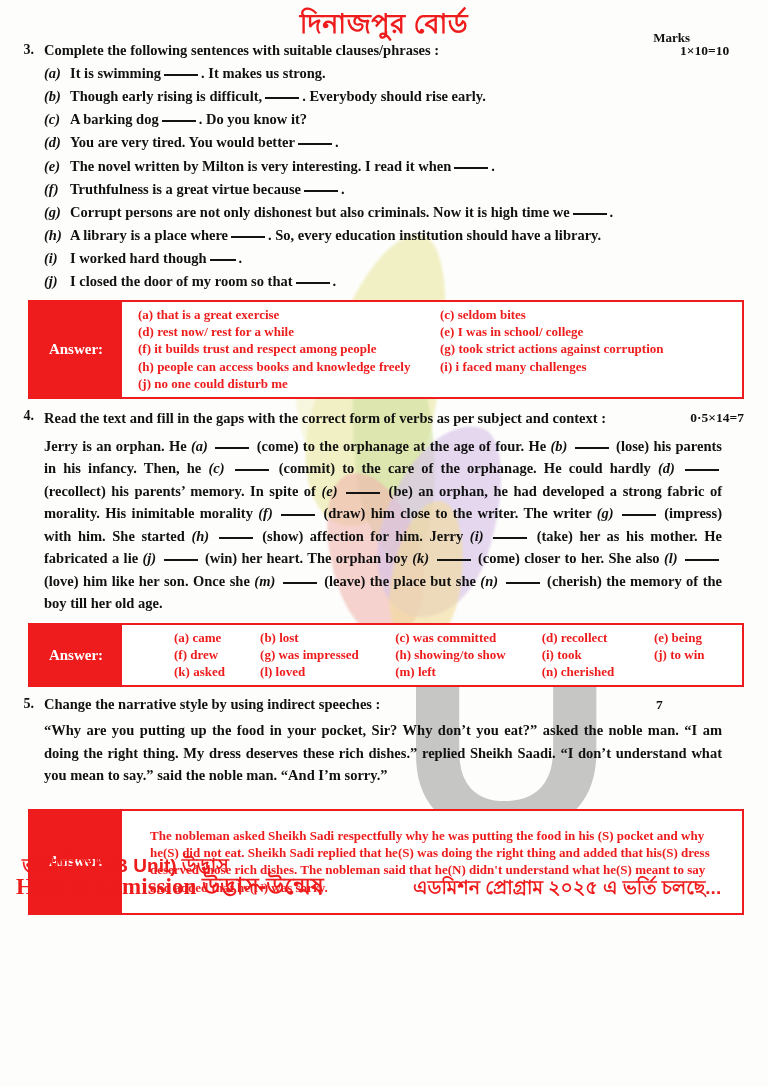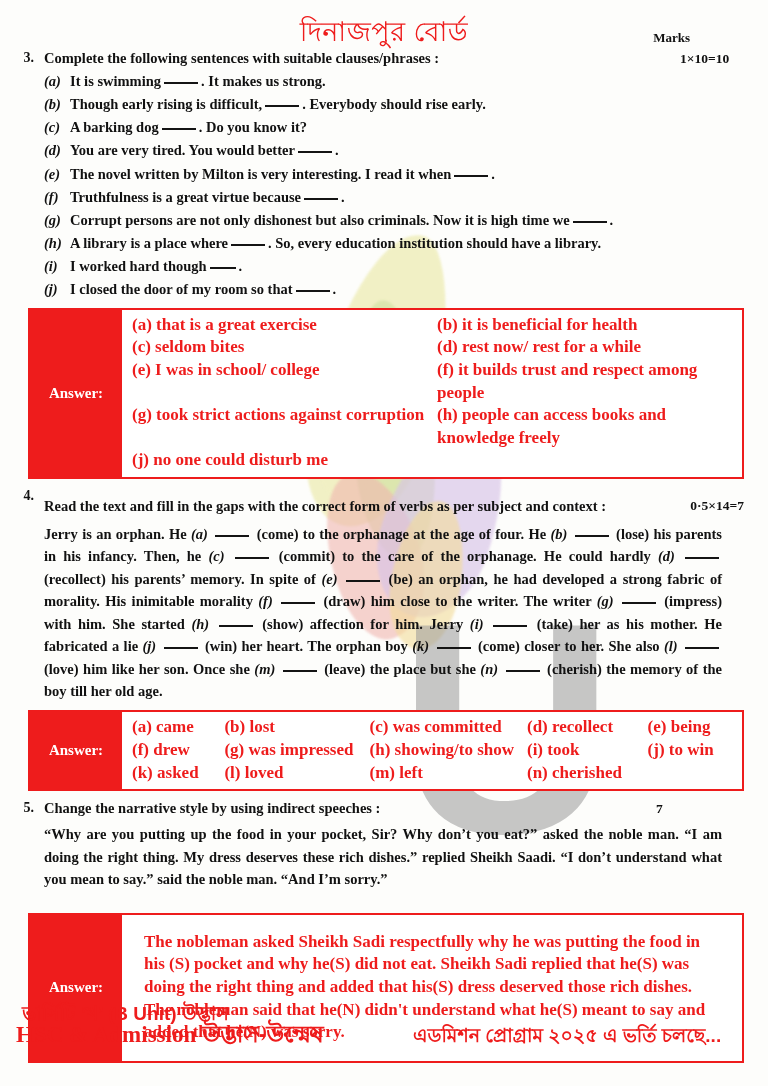--- a/index.html
+++ b/index.html
@@ -32,22 +32,22 @@
       border-radius:55% 45% 50% 50%/60% 55% 45% 40%;transform:rotate(8deg);}
   .r6{left:300px;top:330px;width:60px;height:180px;background:#f2f0c4;opacity:.5;
       border-radius:50%;transform:rotate(-14deg);}
 
   
   #page{position:relative;z-index:2;}
 
   .board-title{
     text-align:center;color:#ee1c1c;
     font-family:"Liberation Sans","DejaVu Sans",sans-serif;
-    font-weight:400;font-size:27px;letter-spacing:.5px;
-    padding-top:16px;line-height:1.2;
+    font-weight:700;font-size:27px;letter-spacing:.5px;
+    padding-top:8px;line-height:1.2;
   }
   .marks-head{
     position:absolute;right:78px;top:30px;
     font-family:"Liberation Serif",serif;font-weight:700;font-size:13px;
   }
   .qrow{display:flex;align-items:flex-start;}
   .qnum{width:34px;text-align:right;flex:none;font-weight:700;font-size:14px;padding-right:10px;}
   .qbody{flex:1;}
   .qstem{
     display:flex;justify-content:space-between;align-items:center;
@@ -67,25 +67,25 @@
     border:2px solid #ee1c1c;display:flex;align-items:stretch;
     margin:6px 24px 0 28px;background:#fff;
   }
   .anslabel{
     background:#ee1c1c;color:#fff;font-weight:700;font-size:15px;
     display:flex;align-items:center;justify-content:center;
     padding:0 9px;flex:none;min-width:74px;
     font-family:"Liberation Serif",serif;
   }
   .anscontent{
-    flex:1;padding:4px 6px 5px 10px;color:#ee1c1c;font-weight:700;
-    font-size:17px;line-height:1.33;
+    flex:1;padding:4px 6px 5px 16px;color:#ee1c1c;font-weight:700;
+    font-size:13px;line-height:1.33;
   }
   .anscontent.two{display:grid;grid-template-columns:1fr 1fr;column-gap:6px;}
-  .anscontent.five{display:grid;grid-template-columns:0.72fr 1.15fr 1.25fr 0.95fr 0.72fr;column-gap:4px;}
+  .anscontent.five{display:grid;grid-template-columns:0.72fr 1.15fr 1.25fr 0.95fr 0.72fr;column-gap:4px;margin-left:36px;}
   .anscontent.para p{margin:12px;}
 
   .passage{font-size:14.5px;line-height:1.55;font-weight:700;text-align:justify;}
   .ital{font-style:italic;}
 
   .sec3 .sub{margin-top:1px;}
 
   .footer{
     position:absolute;left:0;right:0;bottom:4px;
     color:#ee1c1c;font-weight:700;
@@ -165,36 +165,36 @@
             <span class="subtext"><span>I closed the door of my room so that</span><span class="blank"></span><span>.</span></span>
           </div>
       </div>
     </div>
   </div>
 
   <div class="ansbox" style="margin-top:8px;">
     <div class="anslabel">Answer:</div>
     <div class="anscontent two">
       <div>(a) that is a great exercise</div>
-      <div>(b) it is beneficial for health</div>
       <div>(c) seldom bites</div>
       <div>(d) rest now/ rest for a while</div>
       <div>(e) I was in school/ college</div>
       <div>(f) it builds trust and respect among people</div>
       <div>(g) took strict actions against corruption</div>
       <div>(h) people can access books and knowledge freely</div>
+      <div>(i) i faced many challenges</div>
       <div>(j) no one could disturb me</div>
     </div>
   </div>
 
   <div class="qrow" style="margin-top:9px;">
     <div class="qnum">4.</div>
     <div class="qbody">
       <div style="position:relative;">
-        <div style="font-weight:700;font-size:14.5px;line-height:1.5;padding-right:1px;margin-top:8px;">
+        <div style="font-weight:700;font-size:14.5px;line-height:1.5;padding-right:1px;">
           <span style="display:inline;">
             <span>Read the text and fill in the gaps with the correct form of verbs as per subject and context :</span>
           </span>
           <span class="qmark" style="position:absolute;right:24px;top:0;width:auto;">0·5×14=7</span>
         </div>
       </div>
       <div class="passage" id="q4passage" style="margin-top:5px;padding-right:46px;"><span>Jerry is an orphan. He </span><span class="ital">(a) </span><span class="blank"></span> <span>(come) to the orphanage at the age of four. He </span><span class="ital">(b) </span><span class="blank"></span> <span>(lose) his parents in his infancy. Then, he </span><span class="ital">(c) </span><span class="blank"></span> <span>(commit) to the care of the orphanage. He could hardly </span><span class="ital">(d) </span><span class="blank"></span> <span>(recollect) his parents’ memory. In spite of </span><span class="ital">(e) </span><span class="blank"></span> <span>(be) an orphan, he had developed a strong fabric of morality. His inimitable morality </span><span class="ital">(f) </span><span class="blank"></span> <span>(draw) him close to the writer. The writer </span><span class="ital">(g) </span><span class="blank"></span> <span>(impress) with him. She started </span><span class="ital">(h) </span><span class="blank"></span> <span>(show) affection for him. Jerry </span><span class="ital">(i) </span><span class="blank"></span> <span>(take) her as his mother. He fabricated a lie </span><span class="ital">(j) </span><span class="blank"></span> <span>(win) her heart. The orphan boy </span><span class="ital">(k) </span><span class="blank"></span> <span>(come) closer to her. She also </span><span class="ital">(l) </span><span class="blank"></span> <span>(love) him like her son. Once she </span><span class="ital">(m) </span><span class="blank"></span> <span>(leave) the place but she </span><span class="ital">(n) </span><span class="blank"></span> <span>(cherish) the memory of the boy till her old age.</span></div>
     </div>
   </div>
 

